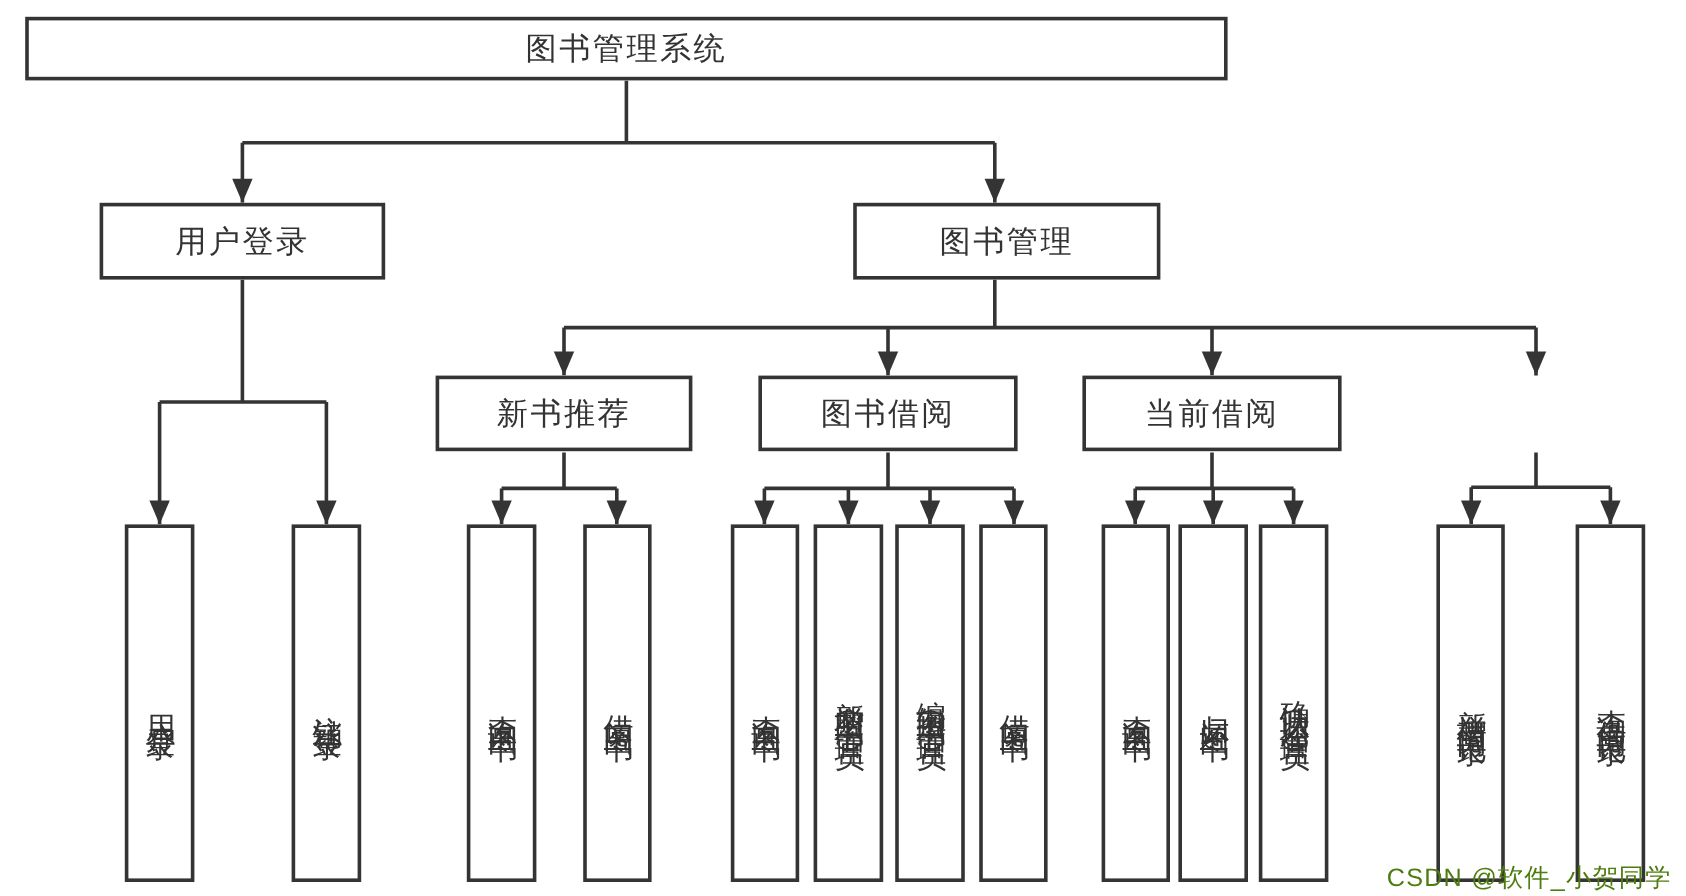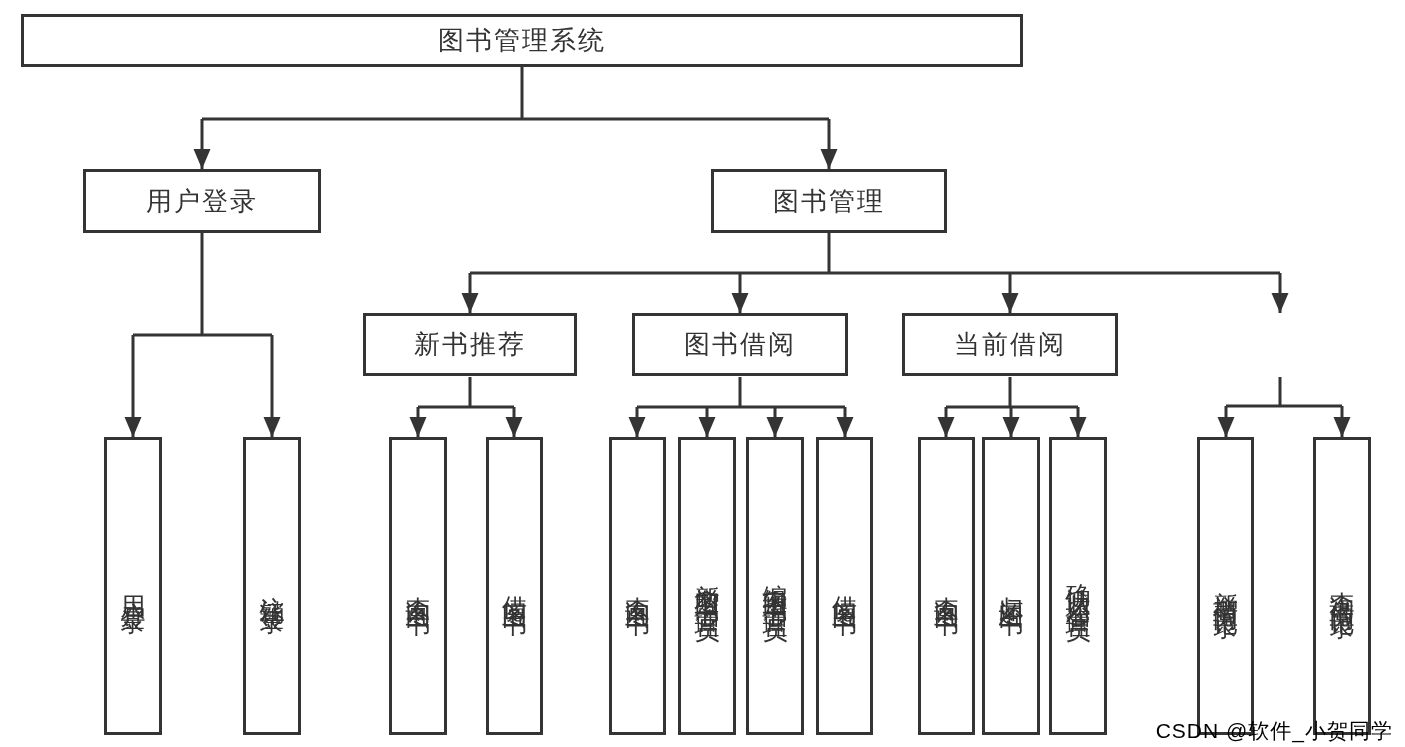--- a/index.html
+++ b/index.html
@@ -46,21 +46,21 @@
     font-size: 25px;
     letter-spacing: 5px;
     line-height: 1;
     padding: 6px 0;
   }
   .watermark {
     position: absolute;
     right: 12px;
     bottom: 2px;
     font-size: 21px;
-    color: #000000;
+    color: #4d7c0f;
     letter-spacing: 1px;
     white-space: nowrap;
     z-index: 5;
     margin-top: 28px;
   }
 </style>
 </head>
 <body>
 
 <div class="canvas">
@@ -97,21 +97,21 @@
       <use href="#tri" x="1011" y="437"></use>
       <use href="#tri" x="1078" y="437"></use>
       <use href="#tri" x="1226" y="437"></use>
       <use href="#tri" x="1342" y="437"></use>
     </g>
   </svg>
 
   <div class="node hbox" style="left:21px; top:14px; width:1002px; height:53px;">图书管理系统</div>
 
   <div class="node hbox" style="left:83px; top:169px; width:238px; height:64px;">用户登录</div>
-  <div class="node hbox" style="left:711px; top:169px; width:236px; height:64px;">图书管理</div>
+  <div class="node hbox" style="left:711px; top:169px; width:256px; height:64px;">图书管理</div>
 
   <div class="node hbox" style="left:363px; top:313px; width:214px; height:63px;font-family:Liberation Mono, monospace;">新书推荐</div>
   <div class="node hbox" style="left:902px; top:313px; width:216px; height:63px;">当前借阅</div>
   <div class="node hbox" style="left:632px; top:313px; width:216px; height:63px;">图书借阅</div>
 
   <div class="node vbox" style="left:104px; top:437px; width:58px; height:298px;">用户登录</div>
   <div class="node vbox" style="left:243px; top:437px; width:58px; height:298px;">注销登录</div>
 
   <div class="node vbox" style="left:389px; top:437px; width:58px; height:298px;">查询图书</div>
   <div class="node vbox" style="left:486px; top:437px; width:57px; height:298px;">借阅图书</div>

